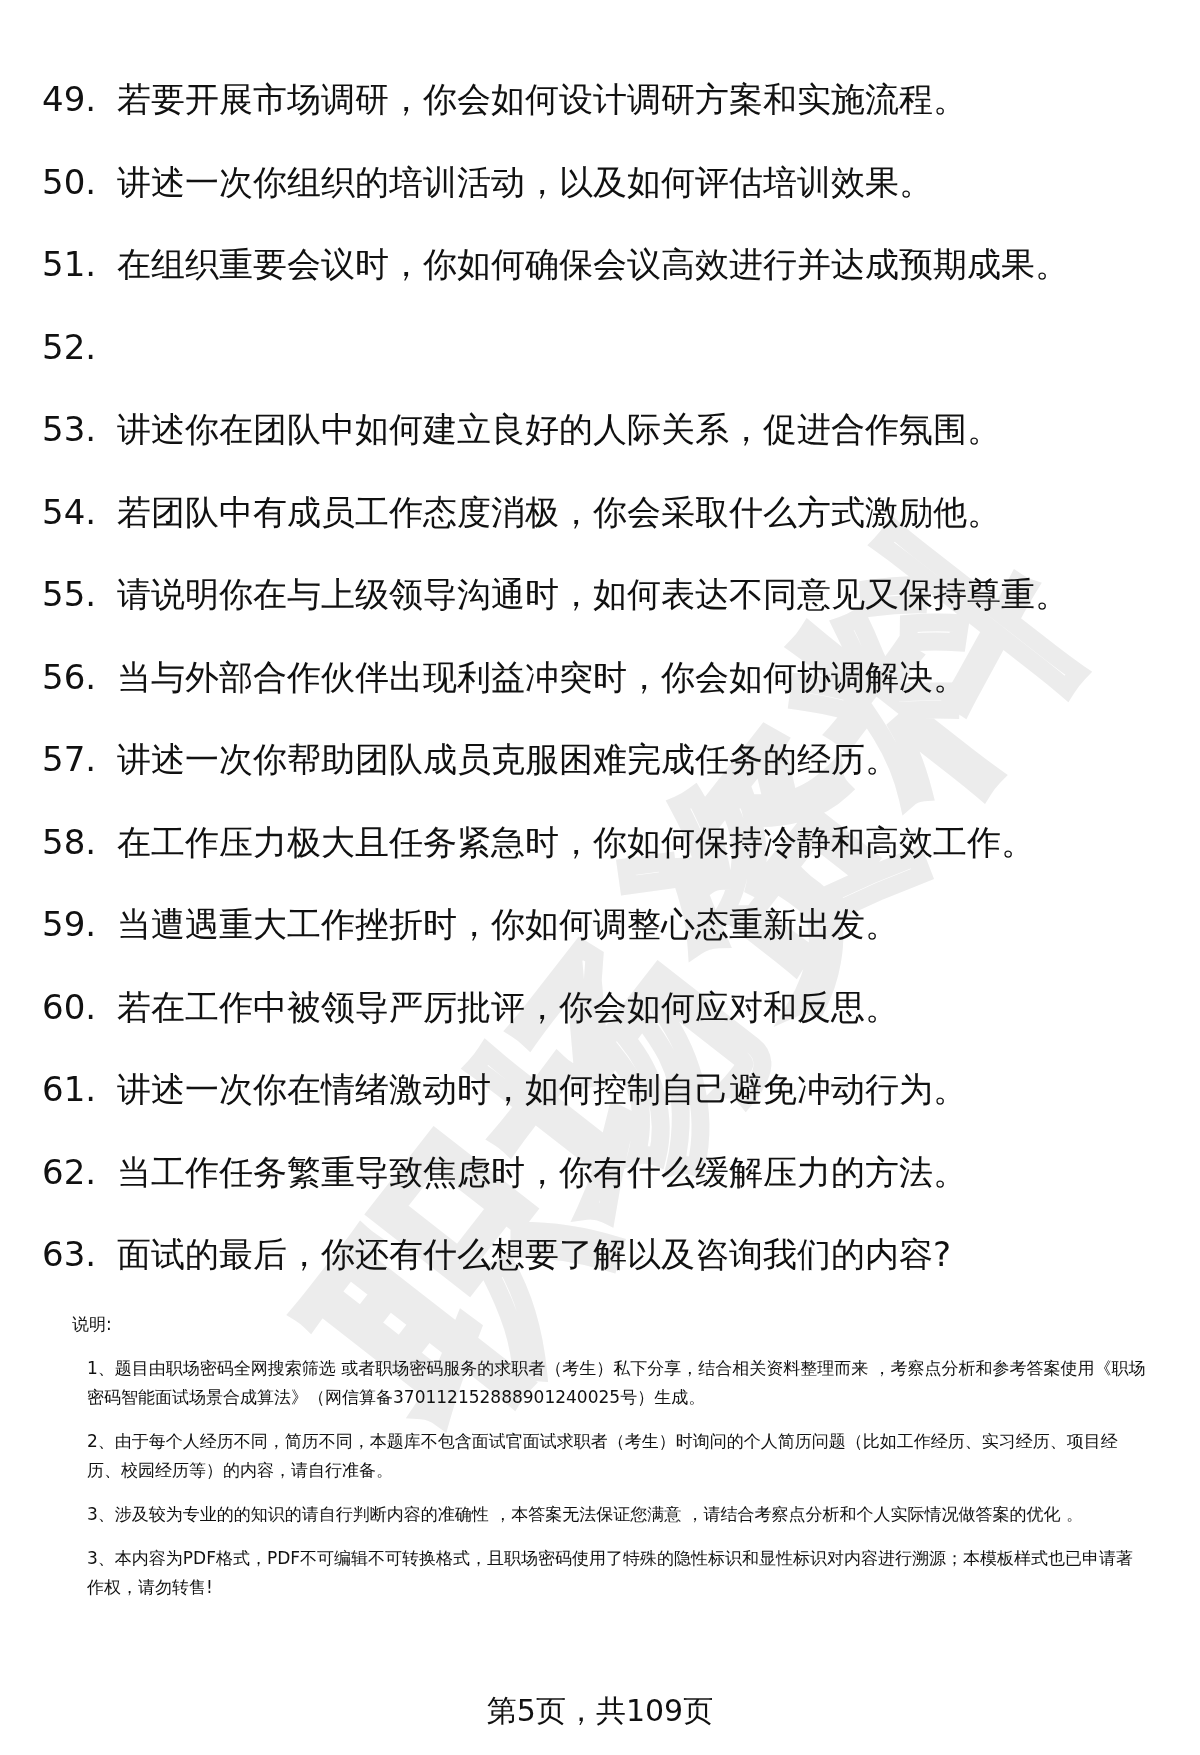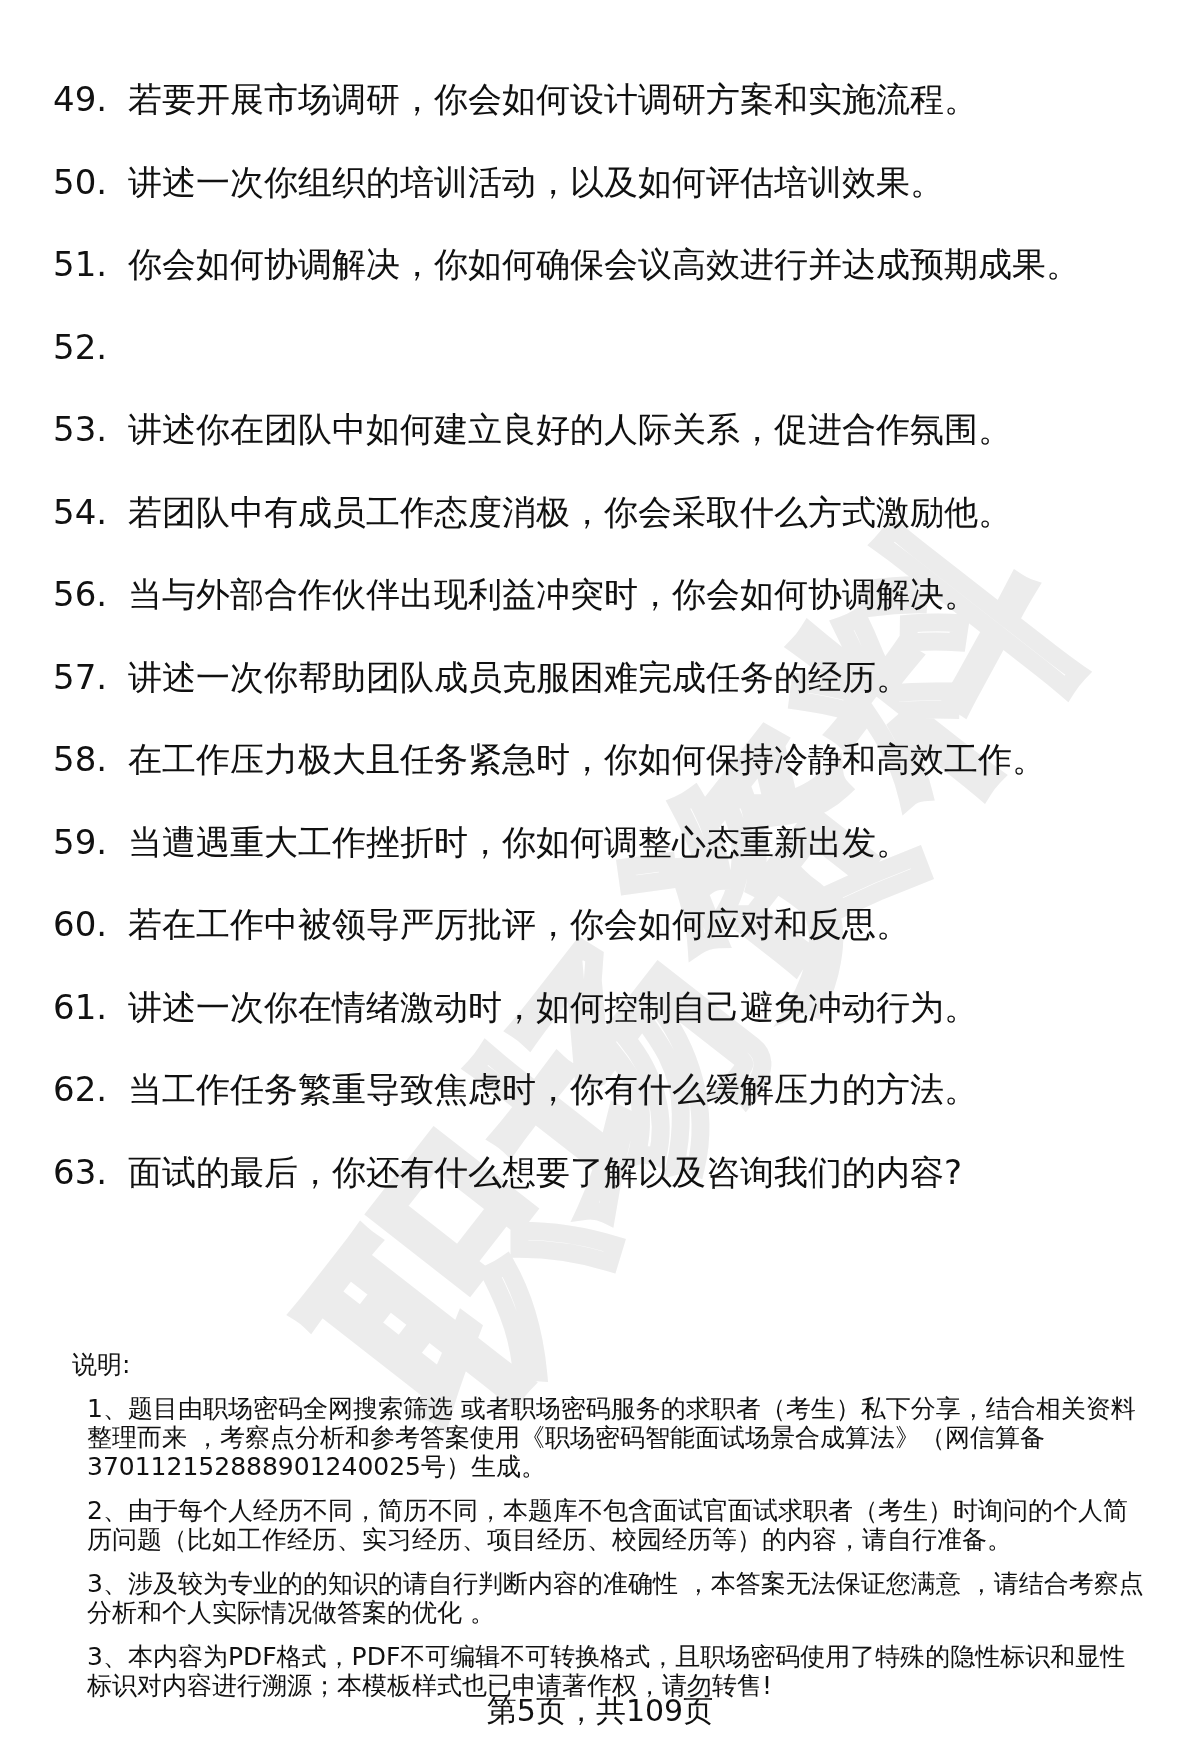--- a/index.html
+++ b/index.html
@@ -32,21 +32,21 @@
     transform-origin: center;
     font-size: 250px;
     font-weight: bold;
     color: transparent;
     -webkit-text-stroke: 10px #ececec;
     letter-spacing: 10px;
     white-space: nowrap;
   }
   .questions {
     position: absolute;
-    left: 53px;
+    left: 42px;
     top: 58px;
     width: 1120px;
     z-index: 1;
     margin: 0;
     padding: 0;
     list-style: none;
   }
   .question {
     display: flex;
     height: 82.5px;
@@ -59,24 +59,24 @@
     display: inline-block;
     width: 75px;
     flex: 0 0 75px;
   }
   .q-text {
     display: inline-block;
   }
   .notes {
     position: absolute;
     left: 72px;
-    top: 1350px;
+    top: 1310px;
     width: 1090px;
     z-index: 1;
-    font-size: 25px;
+    font-size: 17px;
     line-height: 29px;
     color: #111111;
   }
   .notes-title {
     margin: 0;
   }
   .note-item {
     margin: 15px;
   }
   .page-footer {
@@ -102,32 +102,36 @@
   <li class="question">
     <span class="q-num">49.</span>
     <span class="q-text">若要开展市场调研，你会如何设计调研方案和实施流程。</span>
   </li>
   <li class="question">
     <span class="q-num">50.</span>
     <span class="q-text">讲述一次你组织的培训活动，以及如何评估培训效果。</span>
   </li>
   <li class="question">
     <span class="q-num">51.</span>
-    <span class="q-text">你会如何协调解决，你如何确保会议高效进行并达成预期成果。</span>
+    <span class="q-text">在组织重要会议时，你如何确保会议高效进行并达成预期成果。</span>
   </li>
   <li class="question">
     <span class="q-num">52.</span>
   </li>
   <li class="question">
     <span class="q-num">53.</span>
     <span class="q-text">讲述你在团队中如何建立良好的人际关系，促进合作氛围。</span>
   </li>
   <li class="question">
     <span class="q-num">54.</span>
     <span class="q-text">若团队中有成员工作态度消极，你会采取什么方式激励他。</span>
+  </li>
+  <li class="question">
+    <span class="q-num">55.</span>
+    <span class="q-text">请说明你在与上级领导沟通时，如何表达不同意见又保持尊重。</span>
   </li>
   <li class="question">
     <span class="q-num">56.</span>
     <span class="q-text">当与外部合作伙伴出现利益冲突时，你会如何协调解决。</span>
   </li>
   <li class="question">
     <span class="q-num">57.</span>
     <span class="q-text">讲述一次你帮助团队成员克服困难完成任务的经历。</span>
   </li>
   <li class="question">

